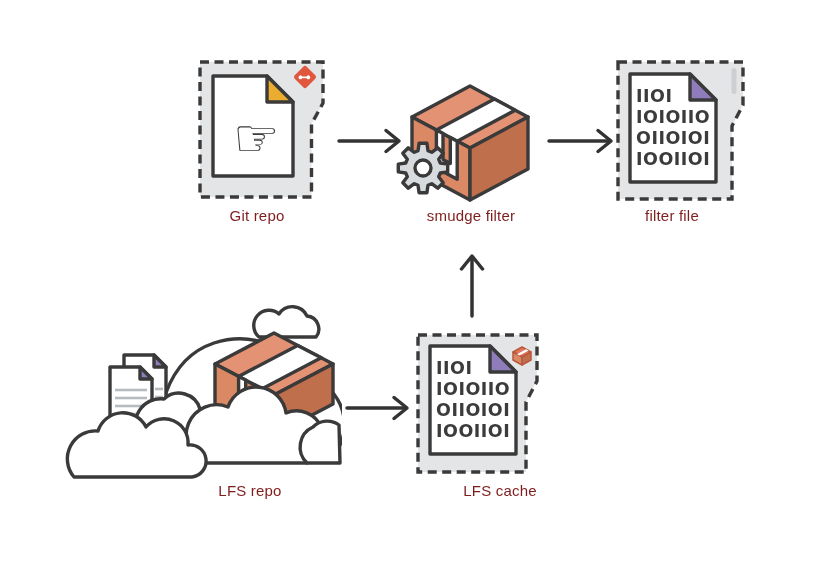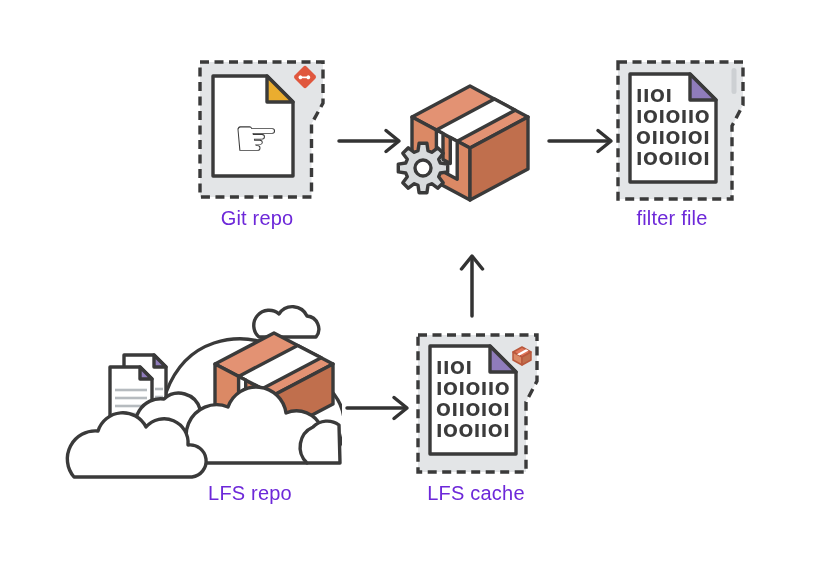--- a/index.html
+++ b/index.html
@@ -1,19 +1,19 @@
 <!DOCTYPE html>
 <html><head>
 <meta charset="utf-8">
 <style>
   html,body{margin:0;padding:0;background:#ffffff;}
   .canvas{position:relative;width:828px;height:563px;background:#ffffff;overflow:hidden;
           font-family:"Liberation Sans","DejaVu Sans",sans-serif;}
   .abs{position:absolute;}
-  .node-label{position:absolute;transform:translateX(-50%);font-size:20px;color:#6d28d9;
+  .node-label{position:absolute;transform:translateX(-50%);font-size:15px;color:#7f1d1d;
               letter-spacing:.2px;white-space:nowrap;}
   svg{display:block;}
   .outline{stroke:#3a3a3a;stroke-width:3.4;stroke-linejoin:round;stroke-linecap:round;}
   .dashed{stroke:#3a3a3a;stroke-width:3.4;stroke-linejoin:miter;stroke-dasharray:9 5.5;fill:#e3e5e7;}
   .bin{font-family:"DejaVu Sans",sans-serif;font-weight:bold;font-size:17.5px;letter-spacing:.5px;fill:#3b3b3b;}
   .hand{font-family:"DejaVu Sans",sans-serif;font-size:52px;fill:#3a3a3a;}
 </style>
 </head>
 <body>
 
@@ -54,20 +54,21 @@
         L15.7 8.7 L20.2 14.7 L14.7 20.2 L8.7 15.7
         L5 17.3 L3.9 24.7 L-3.9 24.7 L-5 17.3
         L-8.7 15.7 L-14.7 20.2 L-20.2 14.7 L-15.7 8.7
         L-17.3 5 L-24.7 3.9 L-24.7 -3.9 L-17.3 -5
         L-15.7 -8.7 L-20.2 -14.7 L-14.7 -20.2 L-8.7 -15.7
         L-5 -17.3 L-3.9 -24.7 L3.9 -24.7 L5 -17.3
         L8.7 -15.7 L14.7 -20.2 L20.2 -14.7 L15.7 -8.7 Z"></path>
       <circle cx="0" cy="0" r="8" fill="#ffffff" class="outline"></circle>
     </g>
   </svg>
+  <div class="node-label" style="left:471px;top:207px">smudge filter</div>
 
   <svg class="abs" style="left:616px;top:60px" width="129" height="141" viewBox="0 0 129 141">
     <path class="dashed" d="M2 2 H127 V45 L116 66 V139 H2 Z"></path>
     <rect x="115.5" y="8" width="5" height="26" rx="2.5" fill="#cdd0d3"></rect>
     <g>
       <path d="M14 14 H74 L100 40 V122 H14 Z" fill="#ffffff" class="outline"></path>
       <path d="M74 14 L100 40 H74 Z" fill="#8f7cbb" class="outline"></path>
       <text class="bin" x="20" y="42">IIOI</text>
       <text class="bin" x="20" y="63">IOIOIIO</text>
       <text class="bin" x="20" y="84">OIIOIOI</text>
@@ -129,21 +130,21 @@
     </g>
     <g>
       <path d="M14 13 H74 L100 39 V121 H14 Z" fill="#ffffff" class="outline"></path>
       <path d="M74 13 L100 39 H74 Z" fill="#8f7cbb" class="outline"></path>
       <text class="bin" x="20" y="41">IIOI</text>
       <text class="bin" x="20" y="62">IOIOIIO</text>
       <text class="bin" x="20" y="83">OIIOIOI</text>
       <text class="bin" x="20" y="104">IOOIIOI</text>
     </g>
   </svg>
-  <div class="node-label" style="left:476px;top:482px">LFS cache</div>
+  <div class="node-label" style="left:500px;top:482px">LFS cache</div>
 
   <svg class="abs" style="left:0;top:0" width="828" height="563" viewBox="0 0 828 563">
     <g fill="none" stroke="#333333" stroke-width="3.5" stroke-linecap="round" stroke-linejoin="round">
       <g>
         <line x1="339" y1="141" x2="396" y2="141"></line>
         <path d="M386 130.5 L399 141 L386 151.5"></path>
       </g>
       <g>
         <line x1="549" y1="141" x2="608" y2="141"></line>
         <path d="M598 130.5 L611 141 L598 151.5"></path>

